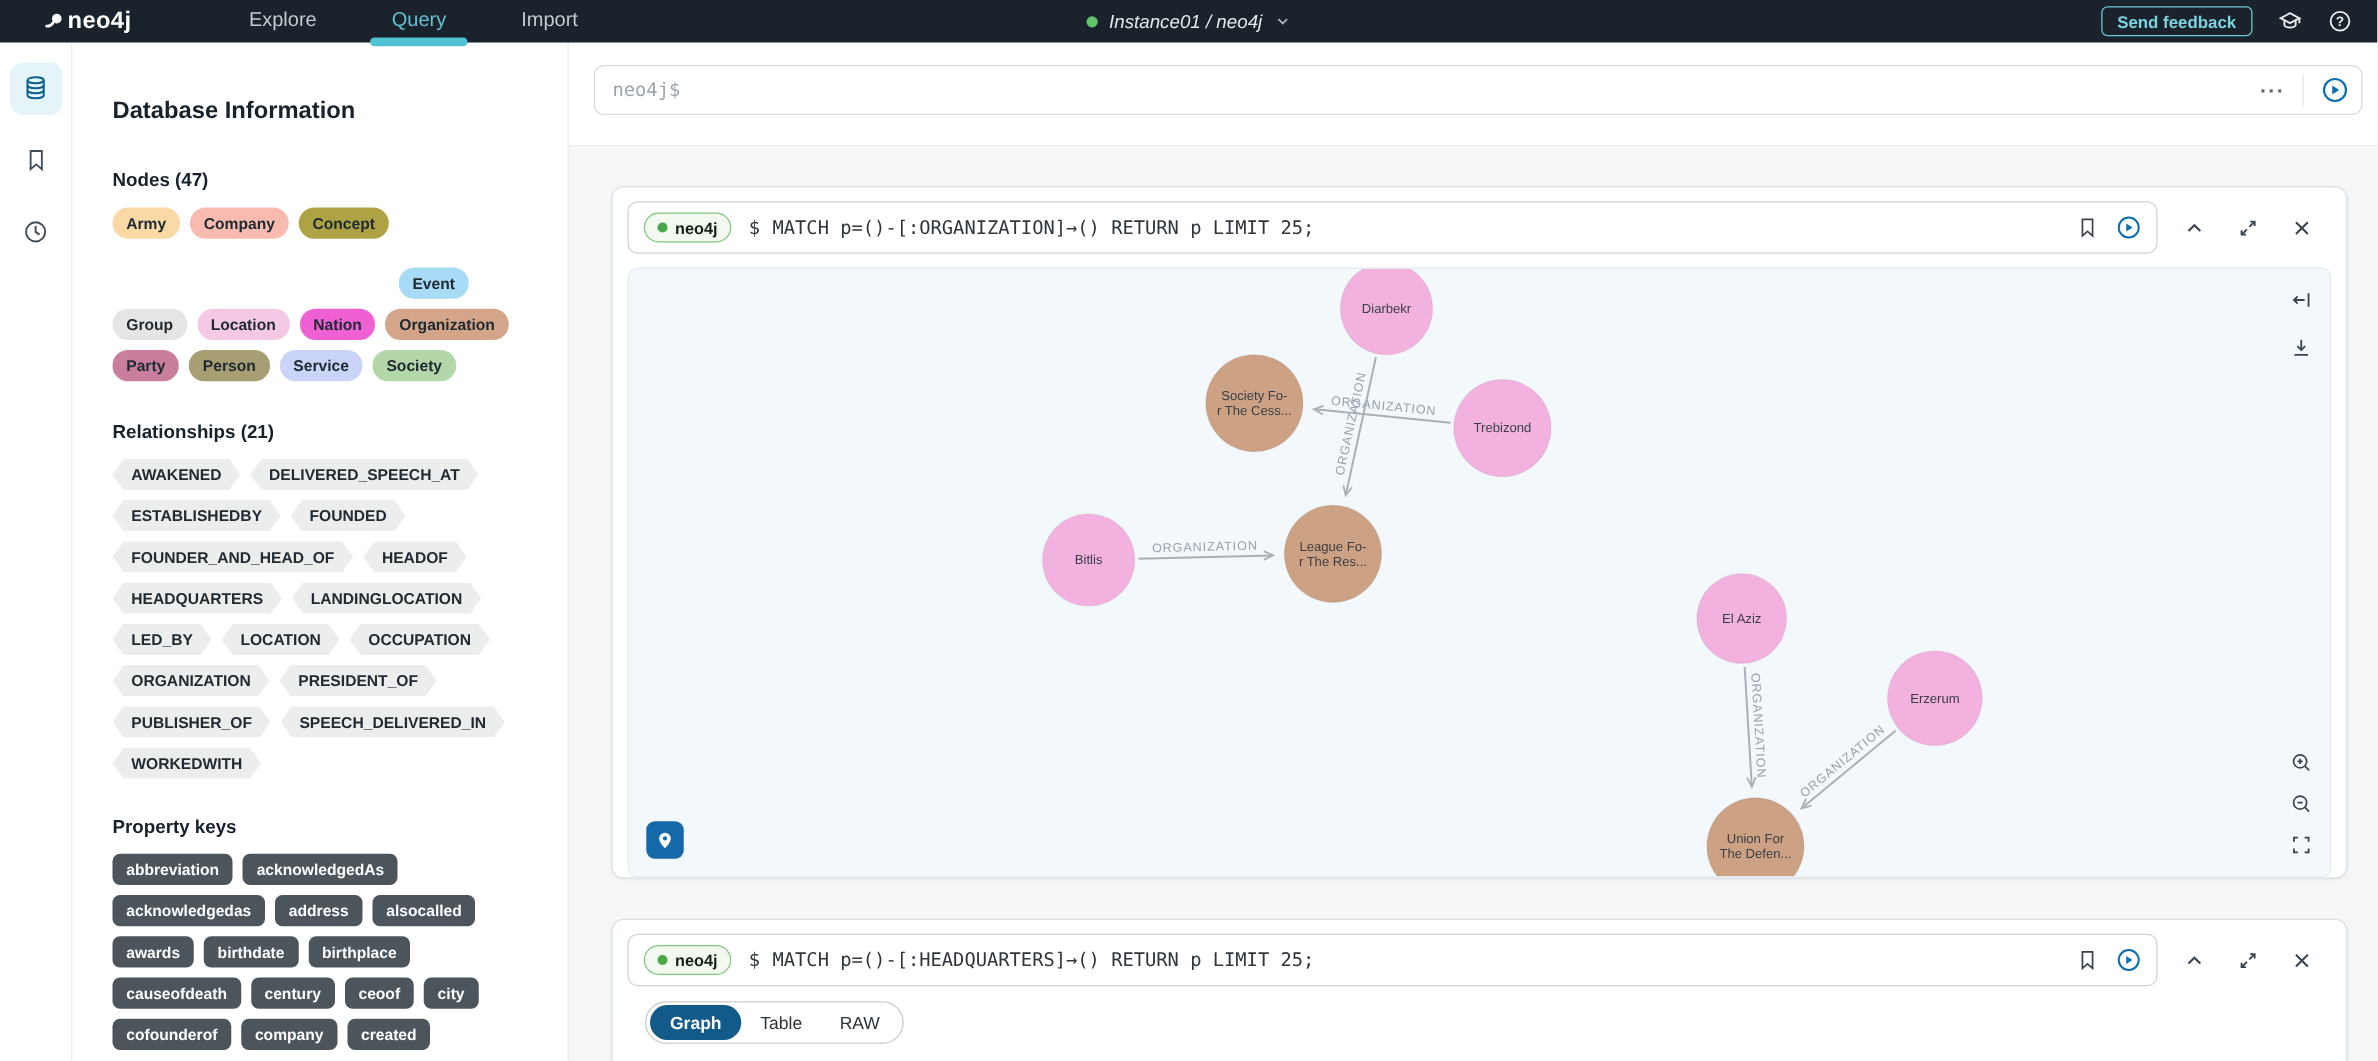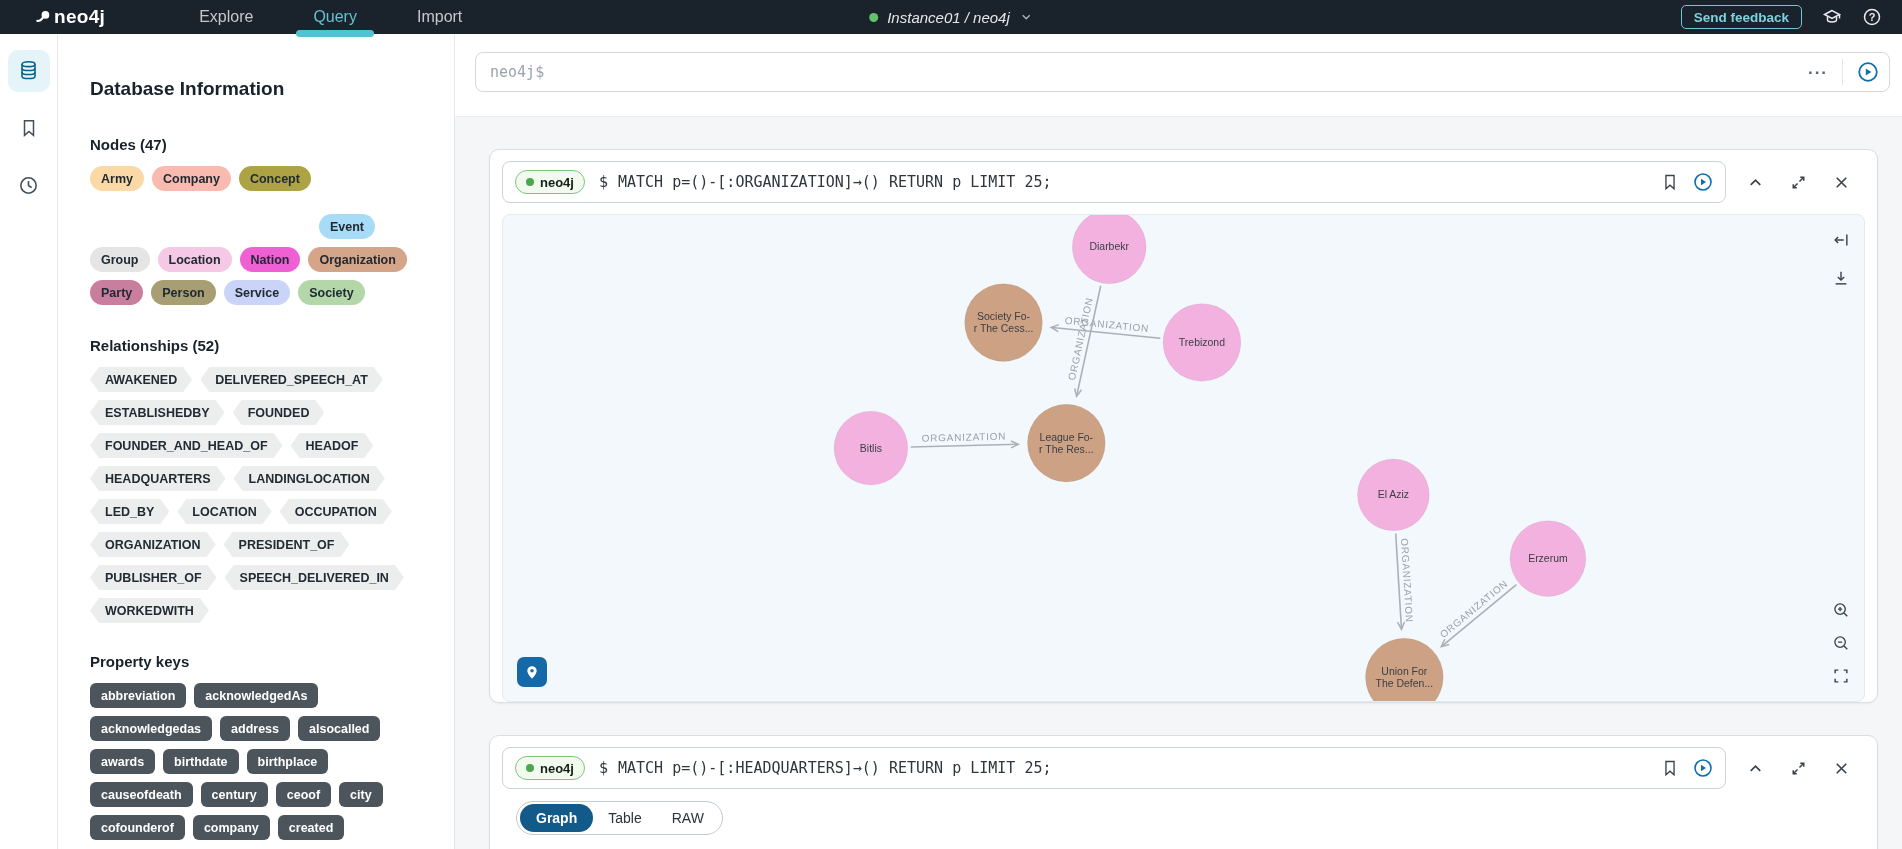--- a/index.html
+++ b/index.html
@@ -161,21 +161,21 @@
         <span class="npill" style="background: #e5e5e5;">Group</span>
         <span class="npill" style="background: rgb(245, 200, 230);">Location</span>
         <span class="npill" style="background: rgb(239, 96, 212);">Nation</span>
         <span class="npill" style="background: rgb(212, 165, 137);">Organization</span>
         <span class="npill" style="background: rgb(201, 126, 158);">Party</span>
         <span class="npill" style="background: rgb(167, 158, 115);">Person</span>
         <span class="npill" style="background: rgb(202, 212, 249);">Service</span>
         <span class="npill" style="background: rgb(179, 215, 168);">Society</span>
       </div>
 
-    <div class="sb-h rel-h">Relationships (52)</div>
+    <div class="sb-h rel-h">Relationships (21)</div>
     <div class="pills" id="rel-chips">
         <span class="relchip">AWAKENED</span>
         <span class="relchip">DELIVERED_SPEECH_AT</span>
         <span class="relchip">ESTABLISHEDBY</span>
         <span class="relchip">FOUNDED</span>
         <span class="relchip">FOUNDER_AND_HEAD_OF</span>
         <span class="relchip">HEADOF</span>
         <span class="relchip">HEADQUARTERS</span>
         <span class="relchip">LANDINGLOCATION</span>
         <span class="relchip">LED_BY</span>

